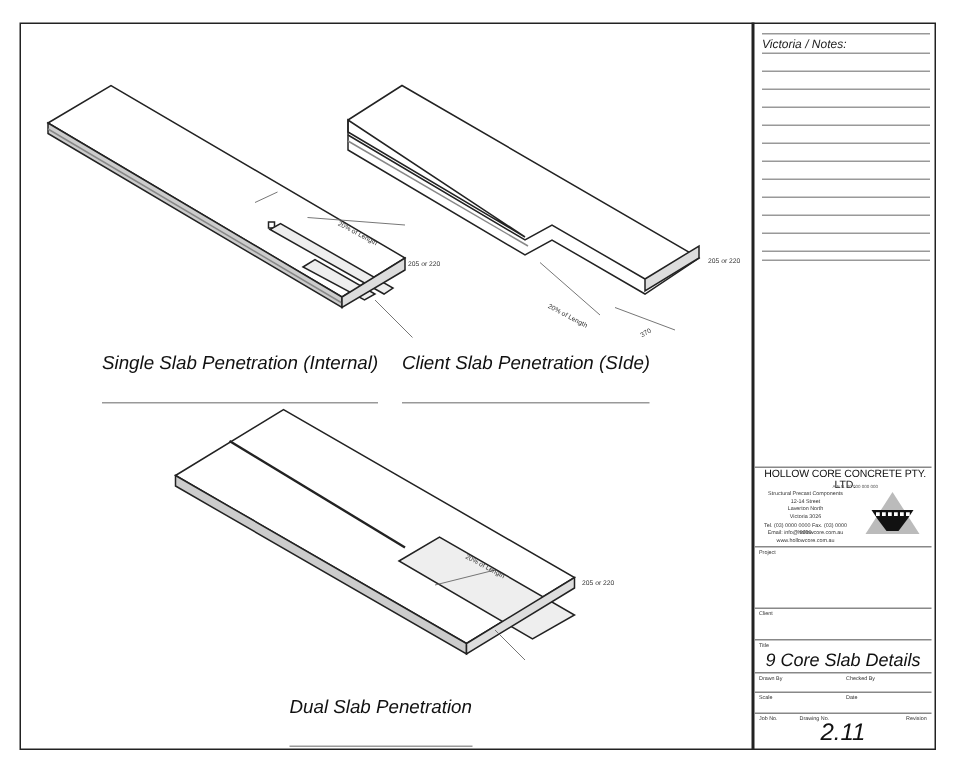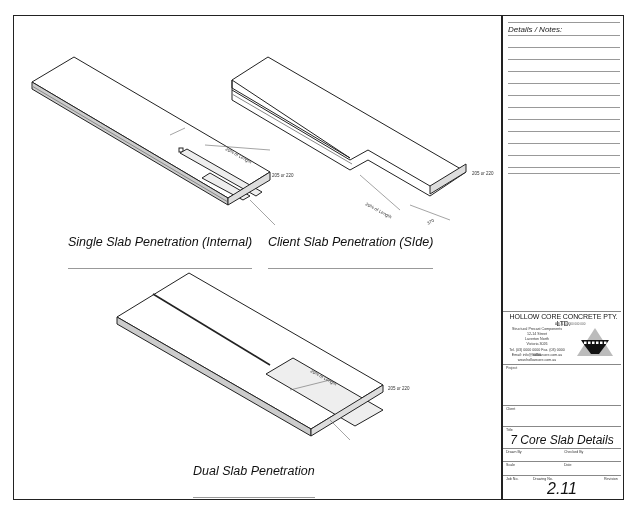--- a/index.html
+++ b/index.html
@@ -68,21 +68,21 @@
   <text class="dim" x="428" y="225" transform="rotate(-30 428 225)">370</text>
   <text class="dim" x="310" y="372" transform="rotate(28 310 372)">20% of Length</text>
   <text class="dim" x="388" y="390">205 or 220</text>
 </svg>
 
 <div class="caption" style="left:68px;top:235px;">Single Slab Penetration (Internal)</div>
 <div class="caption" style="left:268px;top:235px;">Client Slab Penetration (SIde)</div>
 <div class="caption" style="left:193px;top:464px;">Dual Slab Penetration</div>
 
 <div class="note-line" style="top:22px;"></div>
-<div class="notes-title">Details / Notes:</div>
+<div class="notes-title">Victoria / Notes:</div>
 <div class="note-line" style="top:35px;"></div>
 <div class="note-line" style="top:47px;"></div>
 <div class="note-line" style="top:59px;"></div>
 <div class="note-line" style="top:71px;"></div>
 <div class="note-line" style="top:83px;"></div>
 <div class="note-line" style="top:95px;"></div>
 <div class="note-line" style="top:107px;"></div>
 <div class="note-line" style="top:119px;"></div>
 <div class="note-line" style="top:131px;"></div>
 <div class="note-line" style="top:143px;"></div>
@@ -112,21 +112,21 @@
       <rect x="29" y="15.5" width="2.5" height="2.5"></rect>
     </g>
 </svg>
 
 <div class="hline" style="top:364px;"></div>
 <div class="lbl" style="left:506px;top:366px;">Project</div>
 <div class="hline" style="top:405px;"></div>
 <div class="lbl" style="left:506px;top:407px;">Client</div>
 <div class="hline" style="top:426px;"></div>
 <div class="lbl" style="left:506px;top:428px;">Title</div>
-<div class="title-val">7 Core Slab Details</div>
+<div class="title-val">9 Core Slab Details</div>
 <div class="hline" style="top:448px;"></div>
 <div class="lbl" style="left:506px;top:450px;">Drawn By</div>
 <div class="lbl" style="left:564px;top:450px;">Checked By</div>
 <div class="hline" style="top:461px;"></div>
 <div class="lbl" style="left:506px;top:463px;">Scale</div>
 <div class="lbl" style="left:564px;top:463px;">Date</div>
 <div class="hline" style="top:475px;"></div>
 <div class="lbl" style="left:506px;top:477px;">Job No.</div>
 <div class="lbl" style="left:533px;top:477px;">Drawing No.</div>
 <div class="lbl" style="left:604px;top:477px;">Revision</div>

